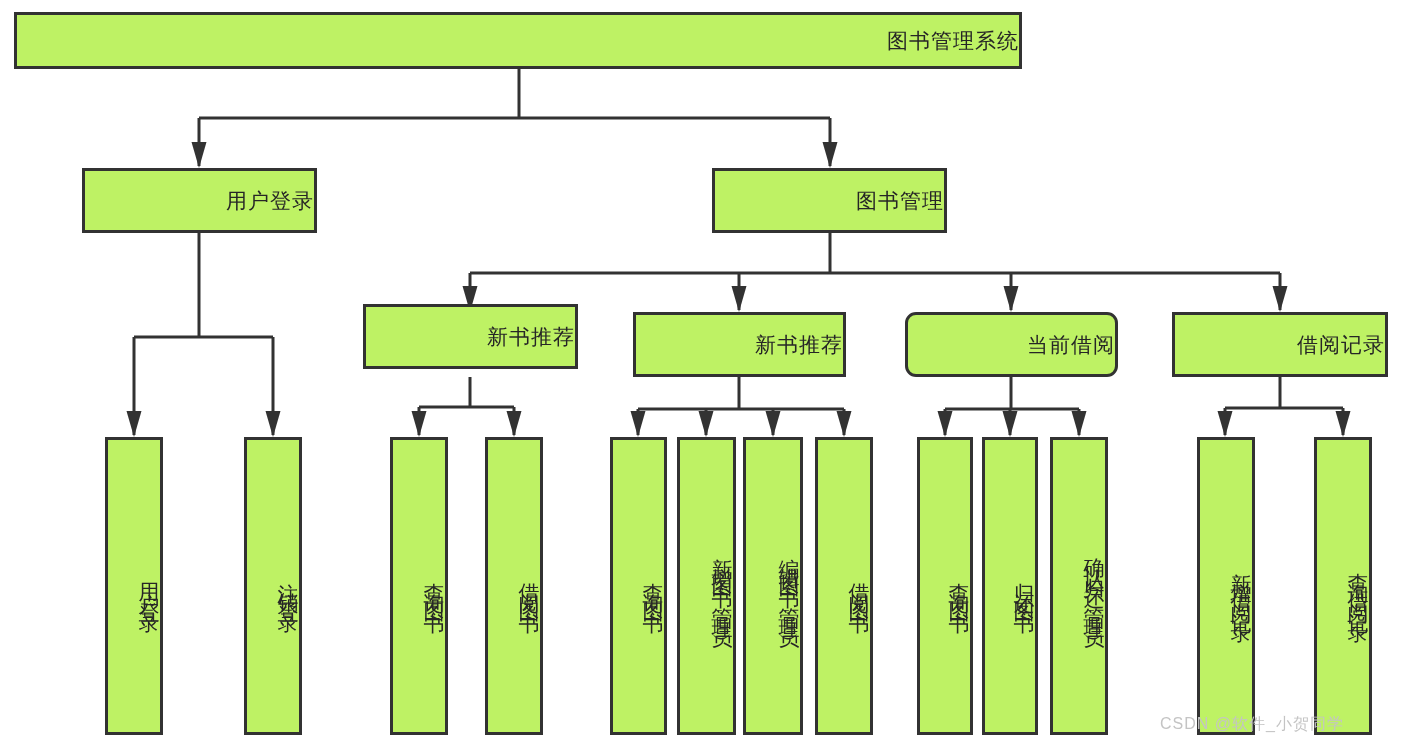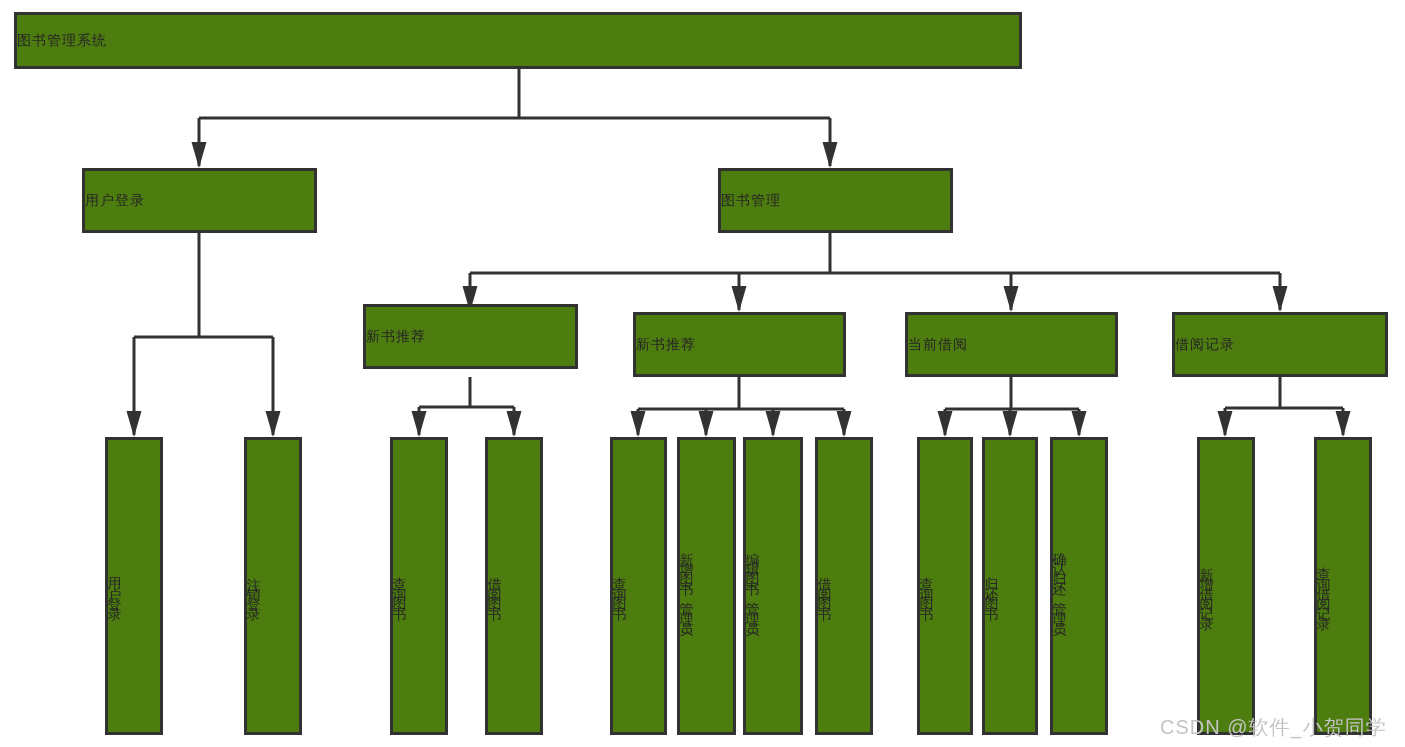--- a/index.html
+++ b/index.html
@@ -7,60 +7,60 @@
     position:relative;
     width:1405px;height:747px;
     background:#ffffff;
     font-family:"Liberation Sans","DejaVu Sans",sans-serif;
     overflow:hidden;
   }
   .wires{position:absolute;left:0;top:0;width:1405px;height:747px;}
   .node{
     position:absolute;
     box-sizing:border-box;
-    background:#4d7c0f;
+    background:#bef264;
     border:3px solid #323232;
-    display:flex;align-items:center;justify-content:flex-start;
+    display:flex;align-items:center;justify-content:flex-end;
     color:#262626;
-    font-size:14px;
+    font-size:21px;
     letter-spacing:1px;
     z-index:2;
   }
   .leaf span{
     writing-mode:vertical-rl;
     text-orientation:mixed;
     letter-spacing:10px;
     line-height:1;
     white-space:nowrap;
   }
   
   #n-root          {left:14px;  top:12px;  width:1008px; height:57px;}
   #n-user-login    {left:82px;  top:168px; width:235px;  height:65px;}
-  #n-book-mgmt     {left:712px; top:168px; width:235px;  height:65px;margin-left:6px;}
+  #n-book-mgmt     {left:712px; top:168px; width:235px;  height:65px;}
   #n-new-book      {left:363px; top:304px; width:215px;  height:65px;}
   #n-book-borrow   {left:633px; top:312px; width:213px;  height:65px;}
-  #n-current-borrow{left:905px; top:312px; width:213px;  height:65px;}
+  #n-current-borrow{left:905px; top:312px; width:213px;  height:65px;border-radius:11px;}
   #n-borrow-rec    {left:1172px;top:312px; width:216px;  height:65px;}
   #leaf-0 {left:105px; top:437px;width:58px;height:298px;}
   #leaf-1 {left:244px; top:437px;width:58px;height:298px;}
   #leaf-2 {left:390px; top:437px;width:58px;height:298px;}
   #leaf-3 {left:485px; top:437px;width:58px;height:298px;}
   #leaf-4 {left:610px; top:437px;width:57px;height:298px;}
   #leaf-5 {left:677px; top:437px;width:59px;height:298px;}
   #leaf-6 {left:743px; top:437px;width:60px;height:298px;}
   #leaf-7 {left:815px; top:437px;width:58px;height:298px;}
   #leaf-8 {left:917px; top:437px;width:56px;height:298px;}
   #leaf-9 {left:982px; top:437px;width:56px;height:298px;}
   #leaf-10{left:1050px;top:437px;width:58px;height:298px;}
   #leaf-11{left:1197px;top:437px;width:58px;height:298px;}
   #leaf-12{left:1314px;top:437px;width:58px;height:298px;}
   .watermark{
     position:absolute;
     left:1160px;top:714px;
-    font-size:20px;
+    font-size:16px;
     color:#c4c4c4;
     letter-spacing:1px;
     z-index:5;
     white-space:nowrap;
   }
 </style>
 </head>
 <body>
 
 <div class="canvas">

